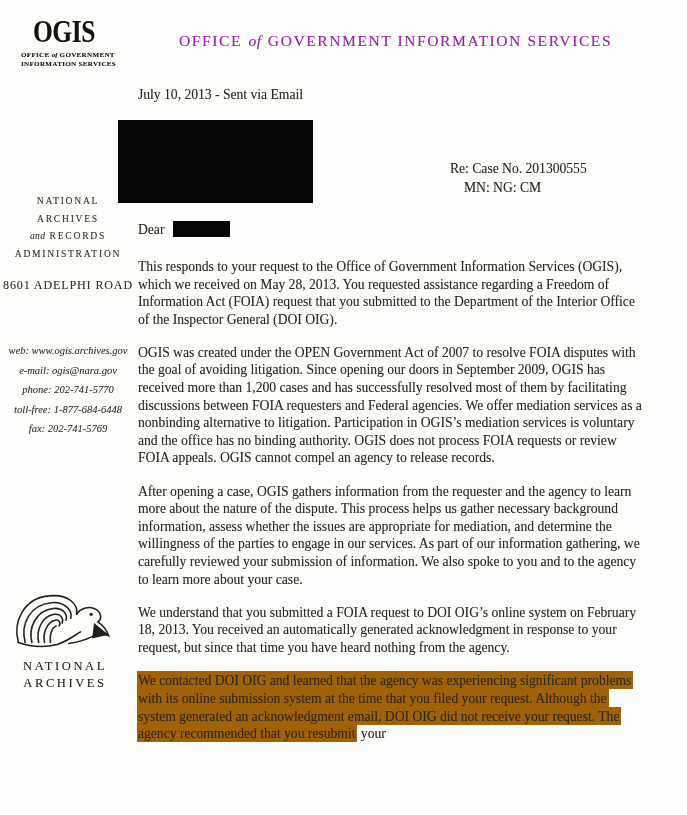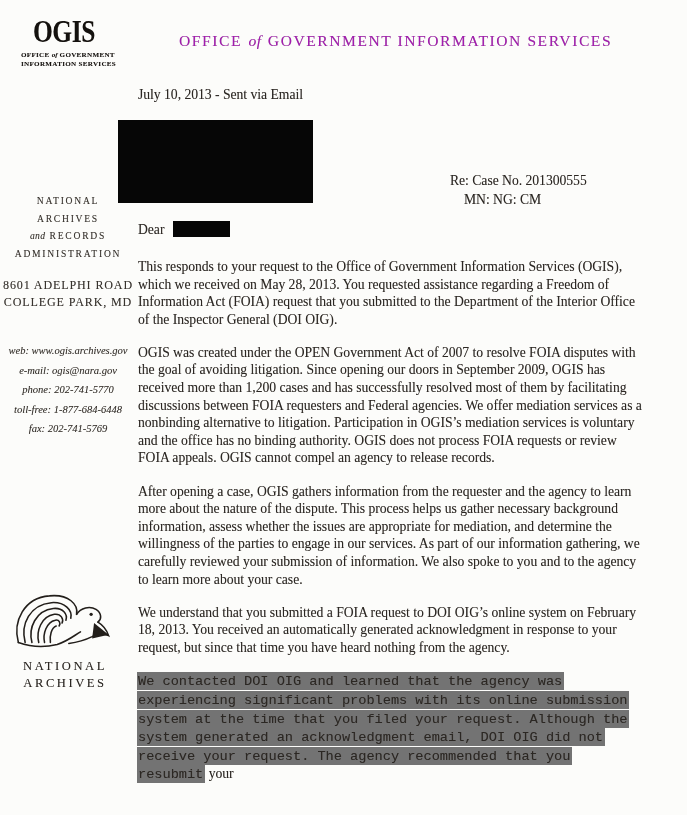--- a/index.html
+++ b/index.html
@@ -43,30 +43,30 @@
     font-style:italic;font-size:10.5px;line-height:19.5px;color:#332f2a;
   }
   .eagle{position:absolute;left:12px;top:592px;width:102px;height:66px;}
   .seal-text{
     position:absolute;left:2px;top:658px;width:126px;text-align:center;
     font-size:12.5px;letter-spacing:2.6px;line-height:16.5px;color:#2b2723;
   }
   
   .date-line{position:absolute;left:138px;top:87px;font-size:13.6px;}
   .redact-recipient{position:absolute;left:118px;top:120px;width:195px;height:83px;background:#060606;}
-  .ref-block{position:absolute;left:450px;top:172px;font-size:13.6px;line-height:18.5px;}
+  .ref-block{position:absolute;left:450px;top:160px;font-size:13.6px;line-height:18.5px;}
   .ref-line2{margin-left:14px;}
   .salutation{position:absolute;left:138px;top:221px;font-size:13.6px;}
   .redact-inline{display:inline-block;width:57px;height:16px;background:#060606;margin-left:9px;vertical-align:-3px;}
   .body-col{position:absolute;left:138px;top:258px;width:504px;font-size:13.6px;line-height:17.6px;}
   .body-col p{margin:0 0 15.5px 0;}
   mark.hl{
-    background:#737373;color:inherit;
+    background:#a16207;color:inherit;
     padding:1.5px 2px 1.5px 1px;margin-left:-1px;
-    box-decoration-break:clone;font-family:Liberation Mono, monospace;-webkit-box-decoration-break:clone;
+    box-decoration-break:clone;-webkit-box-decoration-break:clone;
   }
 </style>
 </head>
 <body>
 
 <div class="page">
 
   <div class="ogis-logo">
     <div class="ogis-acronym">OGIS</div>
     <div class="ogis-tagline">
@@ -96,21 +96,20 @@
 
   <div class="sidebar-org">
     <div>NATIONAL</div>
     <div>ARCHIVES</div>
     <div><span class="and">and</span> <span>RECORDS</span></div>
     <div>ADMINISTRATION</div>
   </div>
 
   <div class="sidebar-address">
     <div>8601 ADELPHI ROAD</div>
-    <div>COLLEGE PARK, MD</div>
   </div>
 
   <div class="sidebar-contact">
     <div>web: www.ogis.archives.gov</div>
     <div>e-mail: ogis@nara.gov</div>
     <div>phone: 202-741-5770</div>
     <div>toll-free: 1-877-684-6448</div>
     <div>fax: 202-741-5769</div>
   </div>
 

